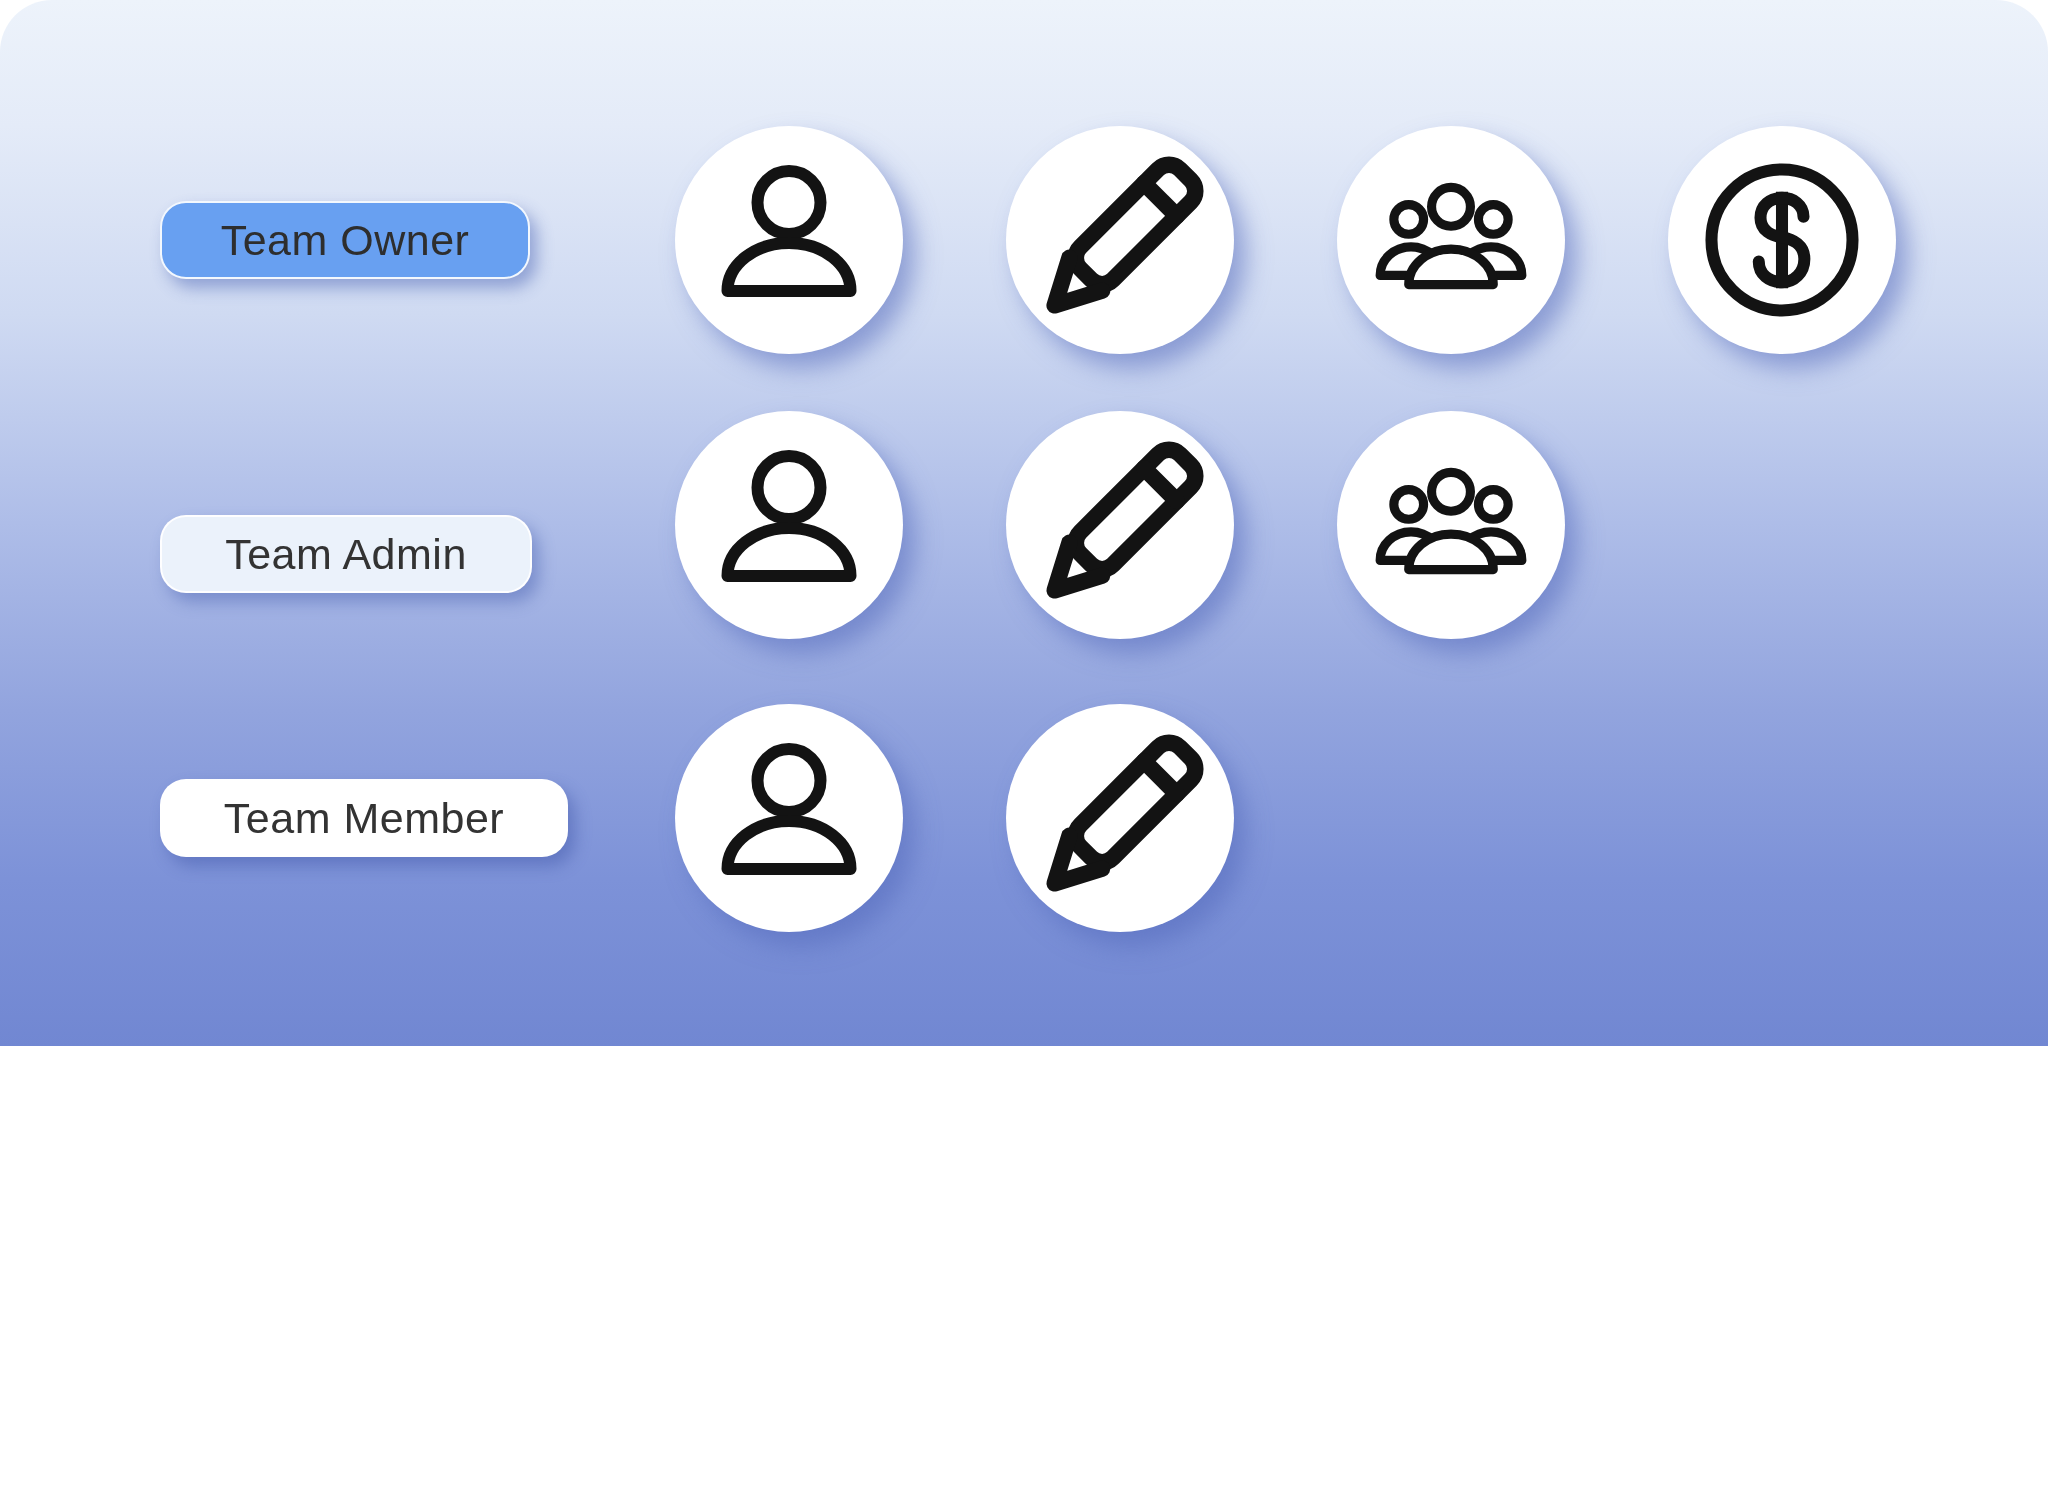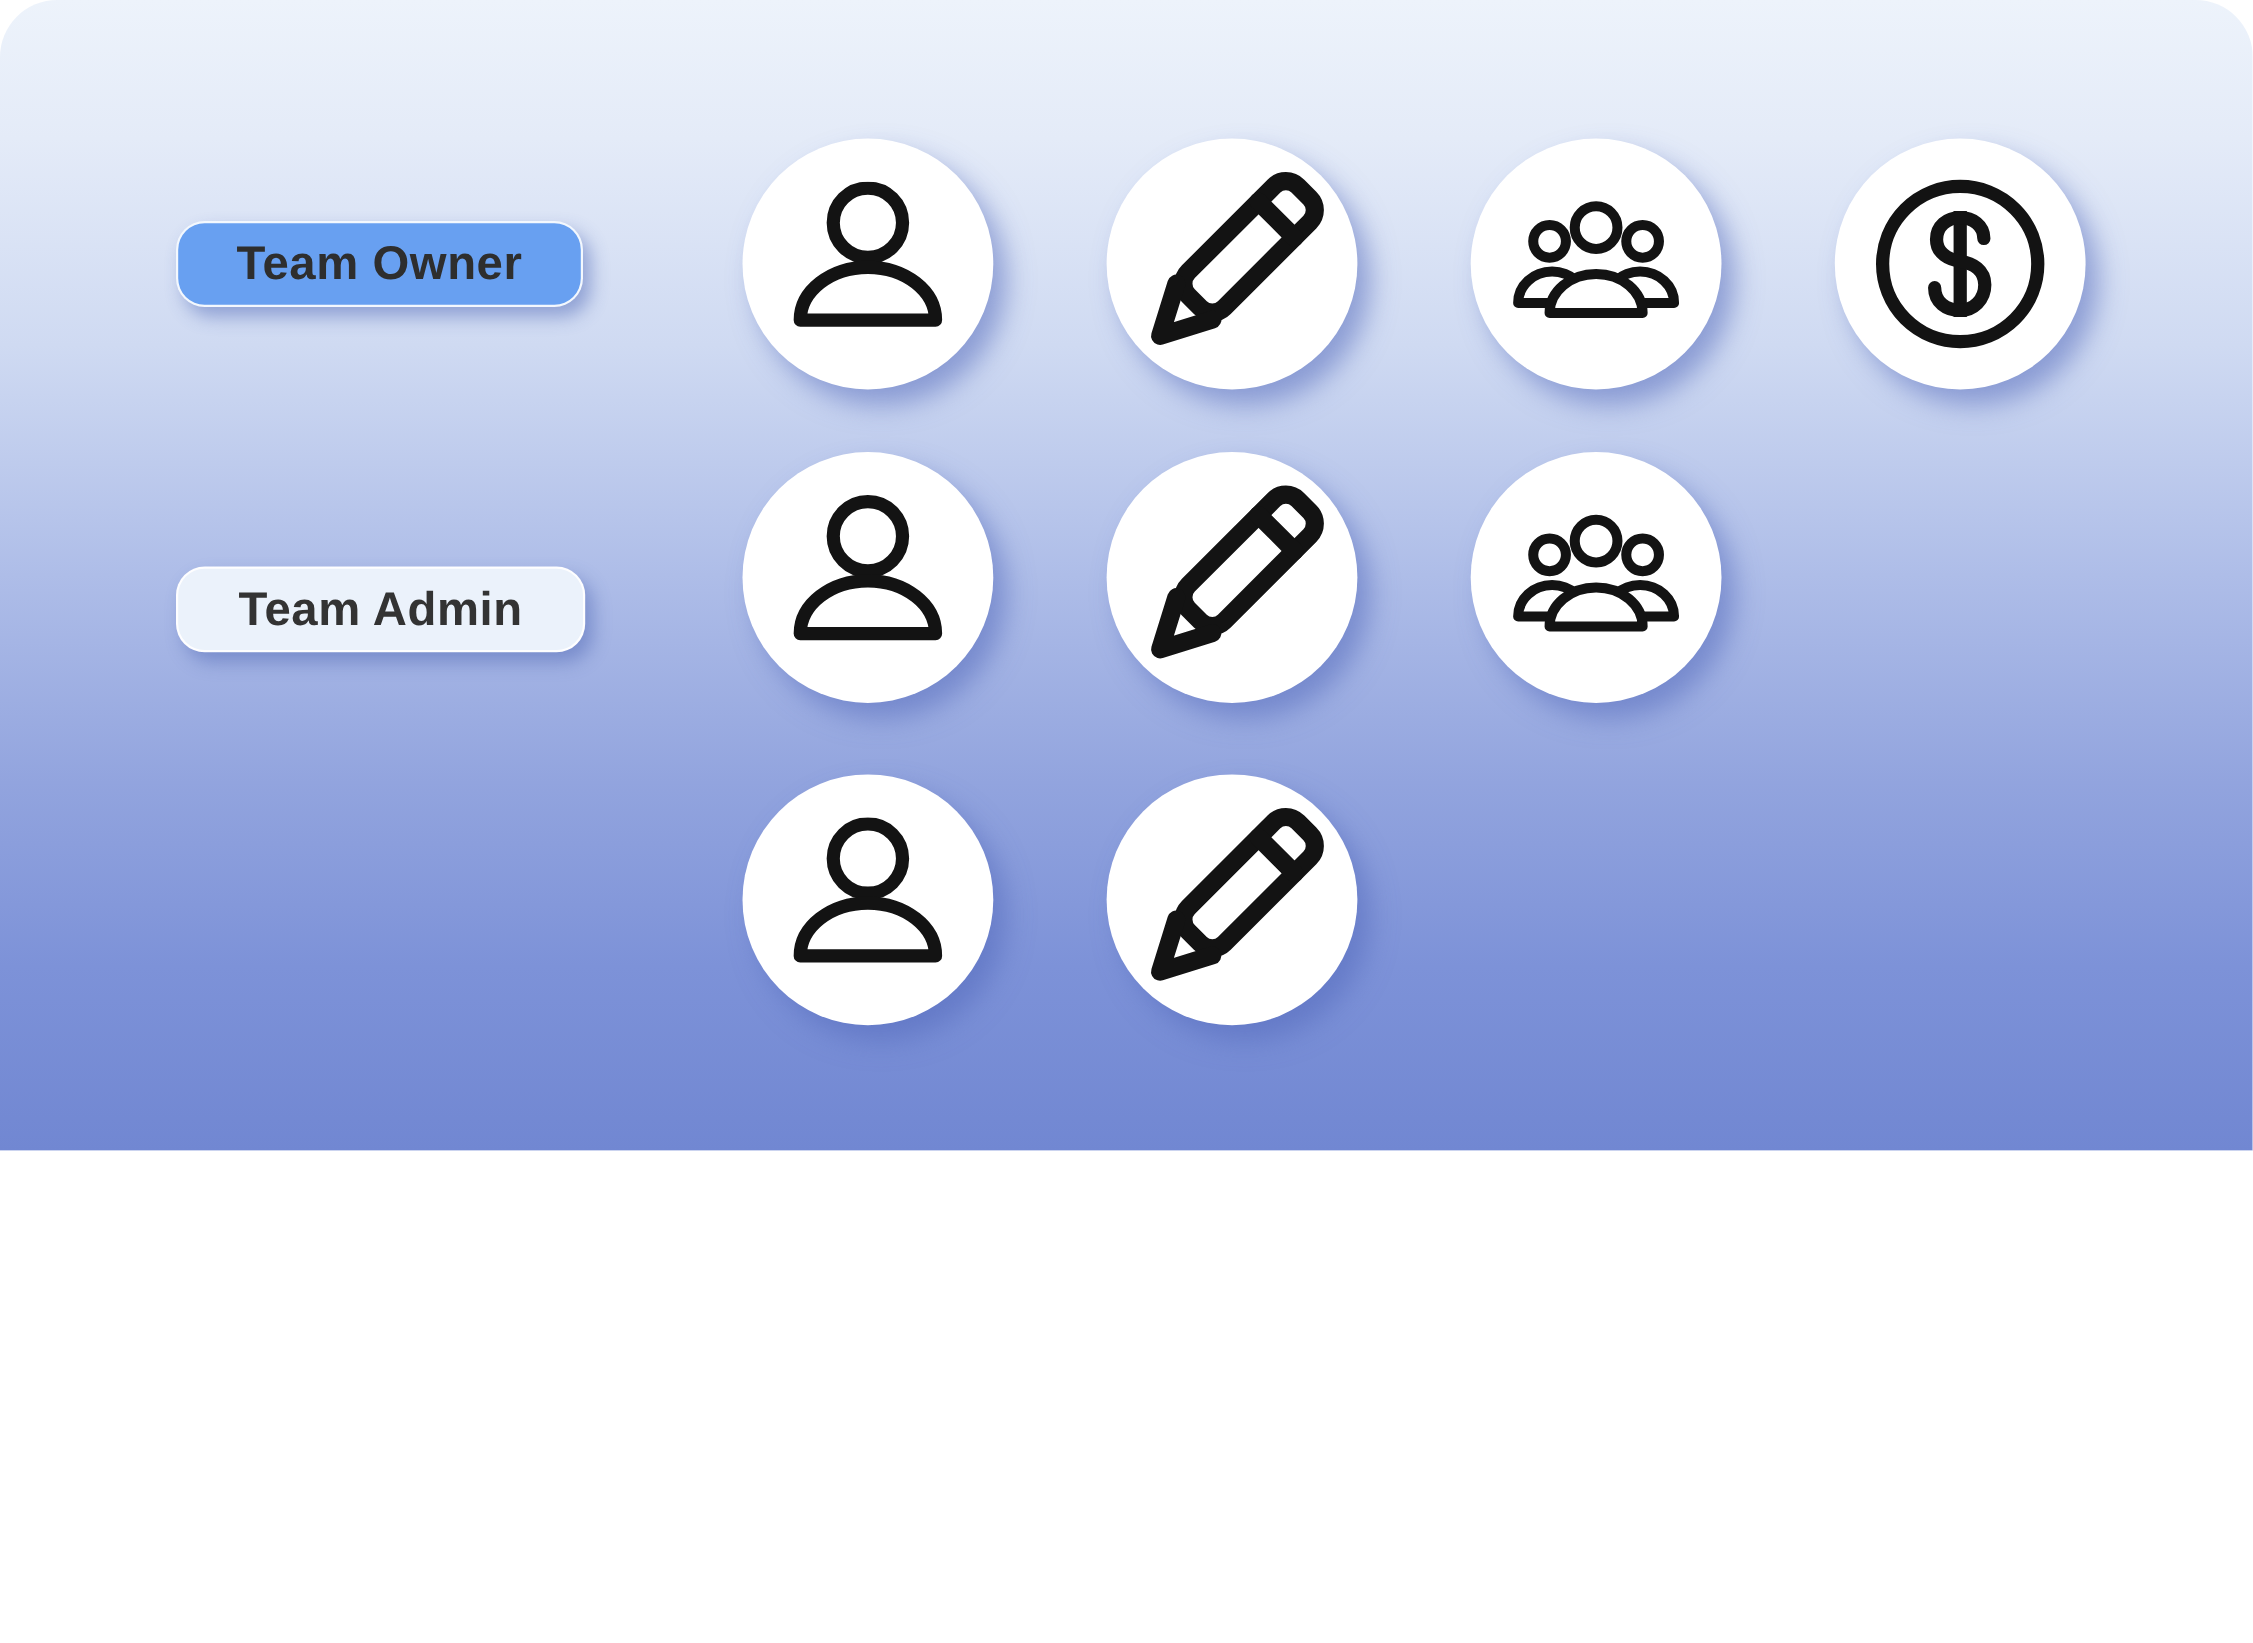--- a/index.html
+++ b/index.html
@@ -22,21 +22,21 @@
       #AEBDE8 50%,
       #92A4DE 68%,
       #7D92D8 84%,
       #7187D2 100%);
   }
 
   .pill{
     position:absolute;left:160px;height:78px;
     border-radius:26px;
     display:flex;align-items:center;justify-content:center;
-    font-size:43px;font-weight:700;color:#333333;
+    font-size:43px;font-weight:400;color:#333333;
     border:2px solid rgba(255,255,255,.92);
     box-sizing:border-box;
     letter-spacing:.5px;
   }
   .pill--owner{top:201px;width:370px;background:#68A0F1;box-shadow:7px 9px 16px rgba(62,88,175,.45);color:#2e2e2e;}
   .pill--admin{top:486px;width:372px;background:#EBF2FB;box-shadow:7px 9px 16px rgba(58,82,168,.40);margin-top:29px;}
   .pill--member{top:779px;width:408px;background:#FFFFFF;box-shadow:7px 9px 16px rgba(52,74,160,.40);}
 
   .badge{
     position:absolute;width:228px;height:228px;border-radius:50%;
@@ -137,20 +137,23 @@
       <svg width="220" height="220">
           <use href="#sym-pencil"></use>
         </svg>
     </div>
     <div class="badge row-2 col-3">
       <svg width="160" height="126">
           <use href="#sym-group"></use>
         </svg>
     </div>
 
+    <div class="pill pill--member">
+      <span>Team Member</span>
+    </div>
     <div class="badge row-3 col-1">
       <svg width="150" height="150">
           <use href="#sym-person"></use>
         </svg>
     </div>
     <div class="badge row-3 col-2">
       <svg width="220" height="220">
           <use href="#sym-pencil"></use>
         </svg>
     </div>

